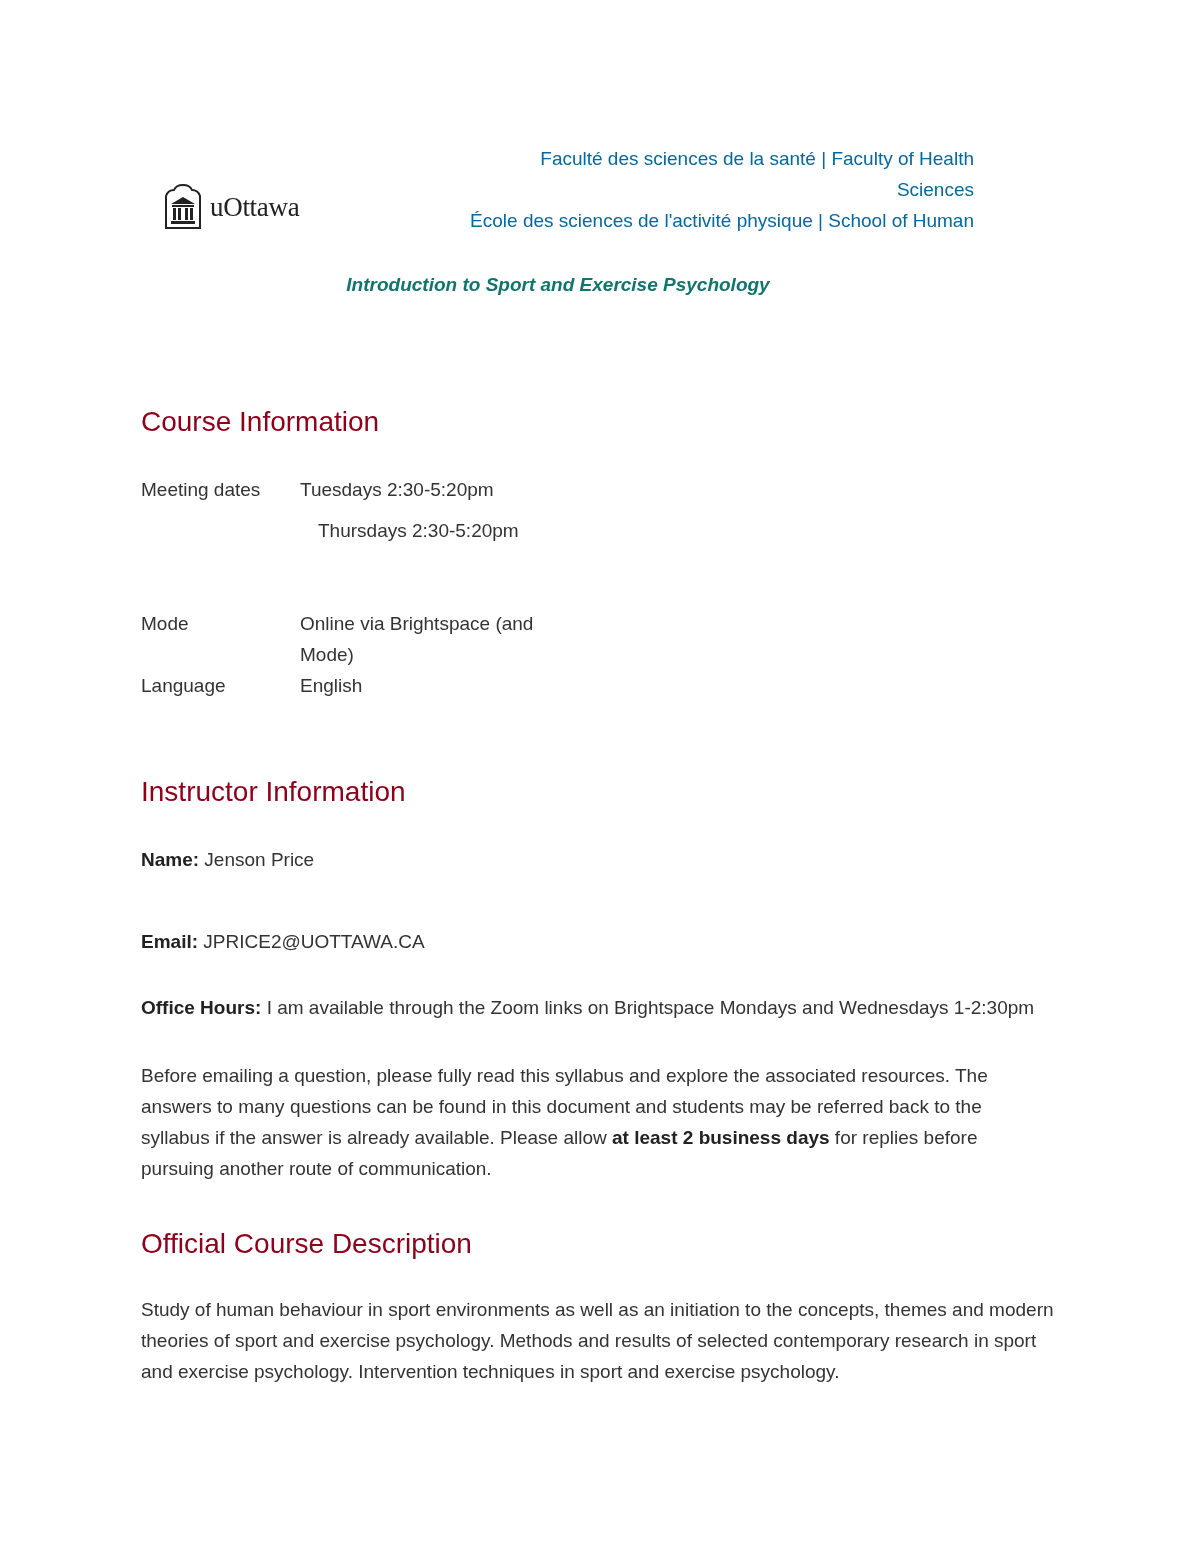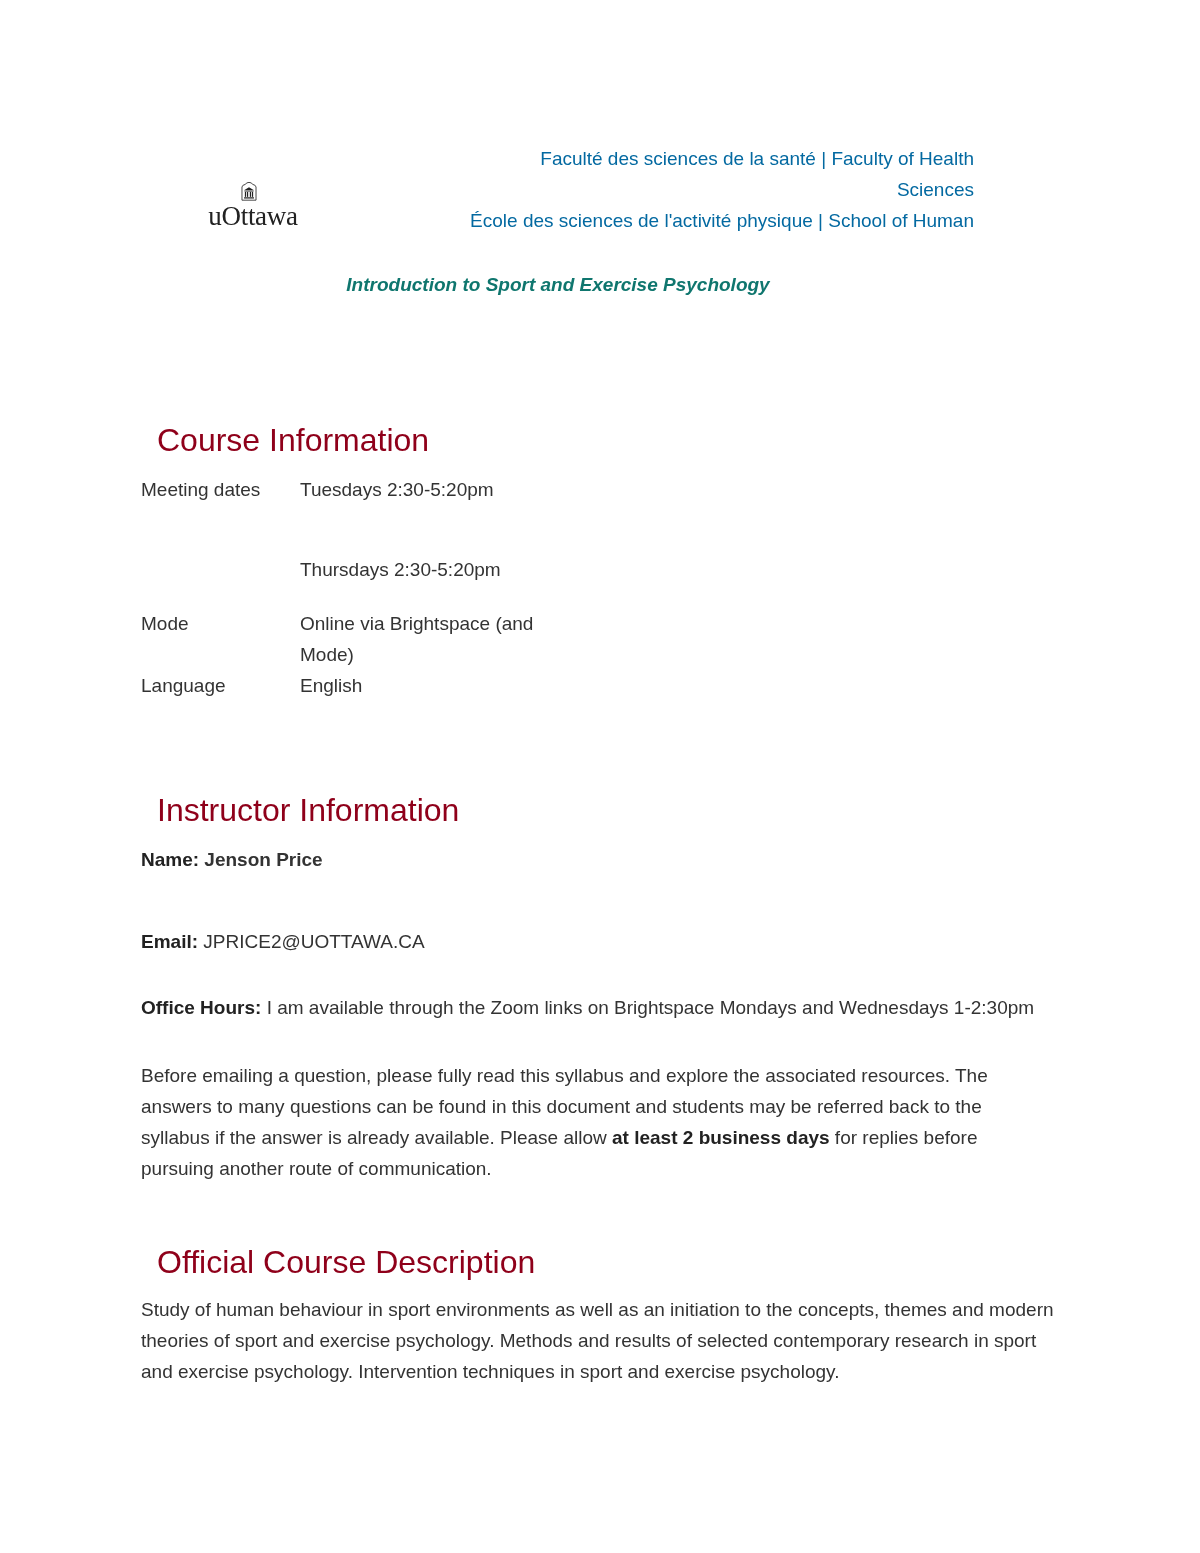--- a/index.html
+++ b/index.html
@@ -2,27 +2,27 @@
 <html><head>
 <meta charset="utf-8">
 <style>
   html, body { margin: 0; padding: 0; background: #ffffff; }
   body {
     width: 1200px; height: 1553px; position: relative; overflow: hidden;
     font-family: "Liberation Sans", sans-serif; color: #333333;
     font-size: 19px;
   }
   .abs { position: absolute; }
-  .logo { left: 164px; top: 182px; width: 170px; height: 50px; display: flex; align-items: center; flex-direction: column; }
+  .logo { left: 164px; top: 182px; width: 170px; height: 50px; display: flex; align-items: center; }
   .logo-word { font-family: "Liberation Serif", "DejaVu Serif", serif; font-size: 27px; color: #222; margin-left: 8px; letter-spacing: -0.3px; }
   .faculty { right: 226px; top: 143px; width: 560px; text-align: right; line-height: 31px; color: #0369a1; }
   .title-block { left: 0; width: 1116px; top: 269px; text-align: center; line-height: 31px; }
   .title-block .t { font-weight: bold; color: #0f766e; font-style: italic; }
   h2 {
-    margin: 16px; font-weight: normal; color: #8f001a; font-size: 32px;
+    margin: 0; font-weight: normal; color: #8f001a; font-size: 28px;
     font-family: "Liberation Sans", sans-serif;
   }
   .row-label { left: 141px; }
   .row-val { left: 300px; }
   .line { line-height: 31px; }
   .para { left: 141px; width: 920px; line-height: 31px; }
   b { color: #222; }
 </style>
 </head>
 <body>
@@ -48,32 +48,32 @@
 </div>
 
 <div class="abs title-block">
   <div class="t">Introduction to Sport and Exercise Psychology</div>
 </div>
 
 <h2 class="abs" style="left:141px; top:406px;">Course Information</h2>
 
 <div class="abs row-label line" style="top:474px;">Meeting dates</div>
 <div class="abs row-val line" style="top:474px;">Tuesdays 2:30-5:20pm</div>
-<div class="abs row-val line" style="top:554px;">Thursdays 2:30-5:20pm</div>
+<div class="abs row-val line" style="top:515px;margin-left:18px;">Thursdays 2:30-5:20pm</div>
 
 <div class="abs row-label line" style="top:608px;">Mode</div>
 <div class="abs row-val line" style="top:608px;">Online via Brightspace (and</div>
 <div class="abs row-val line" style="top:639px;">Mode)</div>
 
 <div class="abs row-label line" style="top:670px;">Language</div>
 <div class="abs row-val line" style="top:670px;">English</div>
 
 <h2 class="abs" style="left:141px; top:776px;">Instructor Information</h2>
 
-<div class="abs para" style="top:844px;font-weight:bold;">
+<div class="abs para" style="top:844px;">
   <b>Name:</b><span> Jenson Price</span>
 </div>
 
 <div class="abs para" style="top:926px;">
   <b>Email:</b><span> JPRICE2@UOTTAWA.CA</span>
 </div>
 
 <div class="abs para" style="top:977px; width:900px;margin-top:15px;">
   <b>Office Hours:</b><span> I am available through the Zoom links on Brightspace Mondays and Wednesdays 1-2:30pm</span>
 </div>

